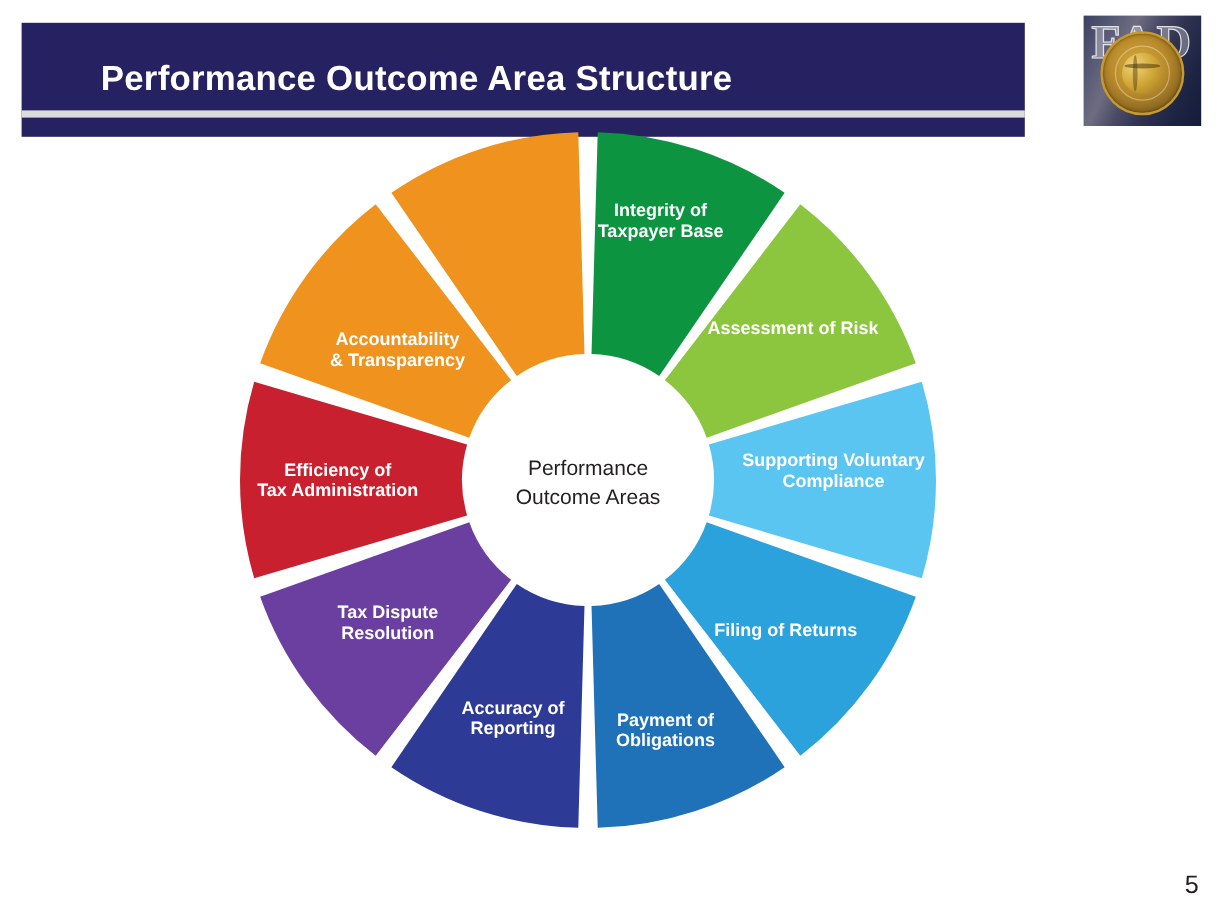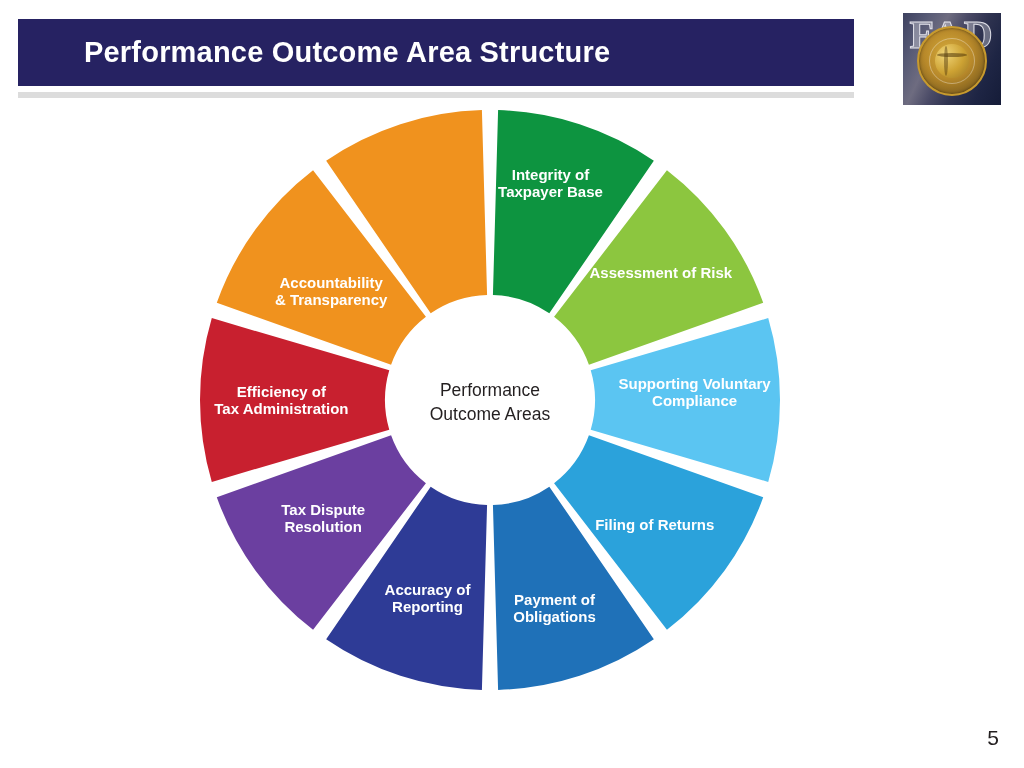--- a/index.html
+++ b/index.html
@@ -7,21 +7,21 @@
     width:1024px;height:768px;
     background:#ffffff;
     font-family:"Liberation Sans", sans-serif;
     overflow:hidden;
     position:relative;
   }
   
   #title-bar{
     position:absolute;
     left:18px; top:19px;
-    width:836px; height:67px;
+    width:836px; height:95px;
     background:#262262;
     display:flex; align-items:center;
   }
   #title-bar .shadow-strip{
     position:absolute; left:0; top:73px; width:836px; height:6px;
     background:#dcdcdc;
   }
   #page-title{
     color:#ffffff;
     font-size:29px;

